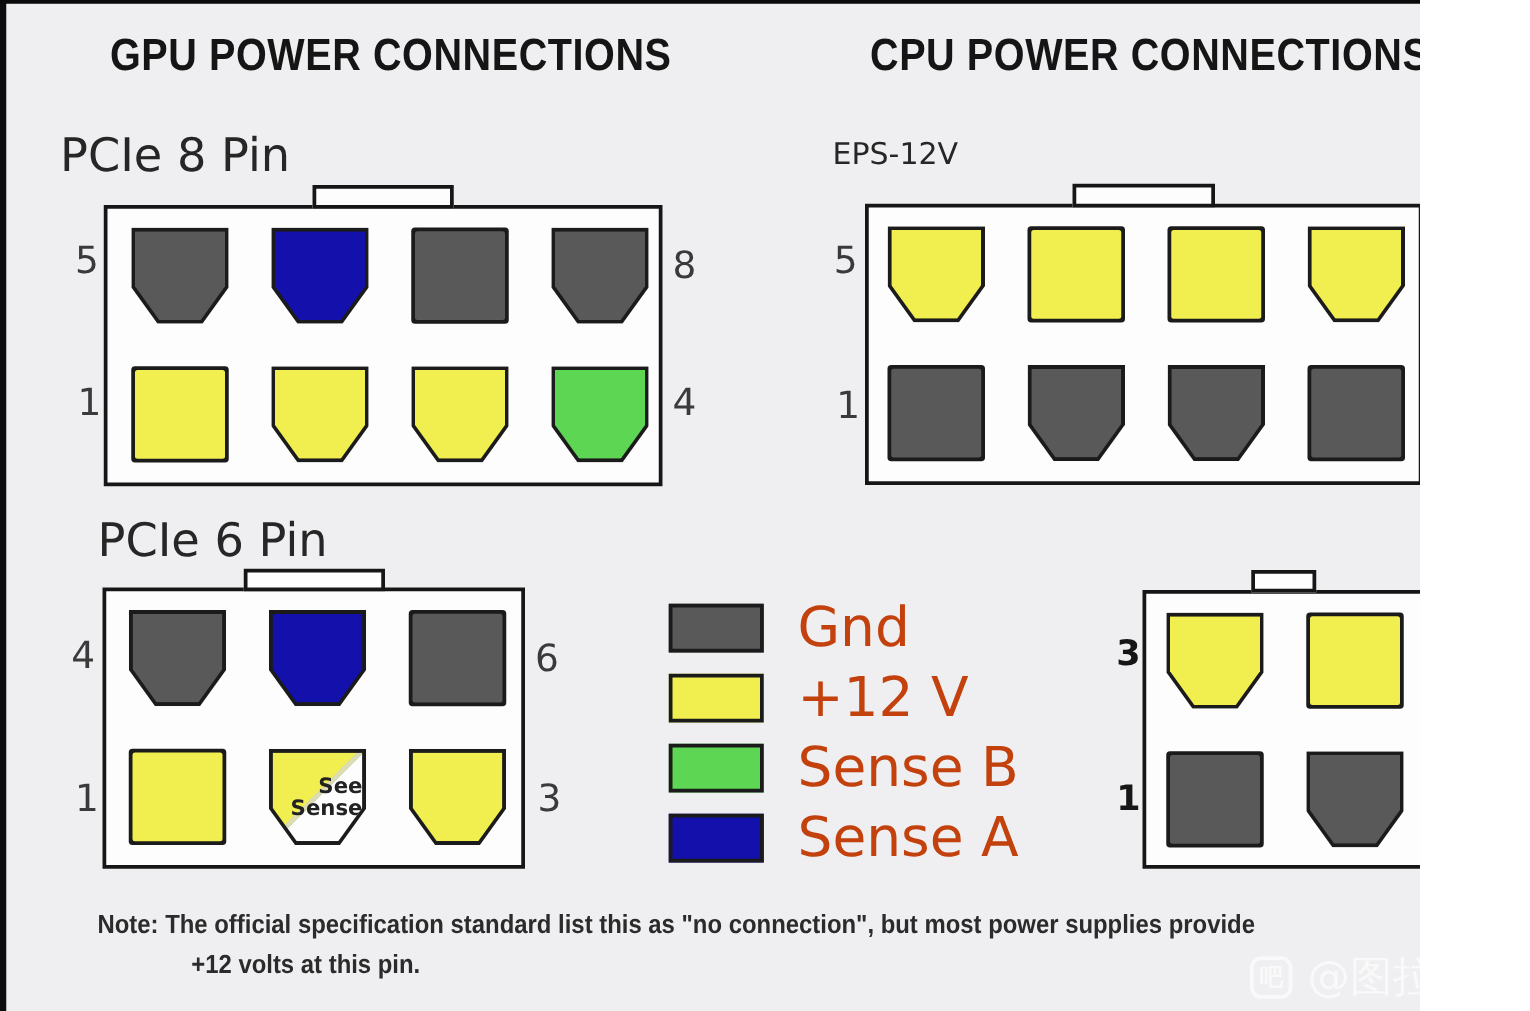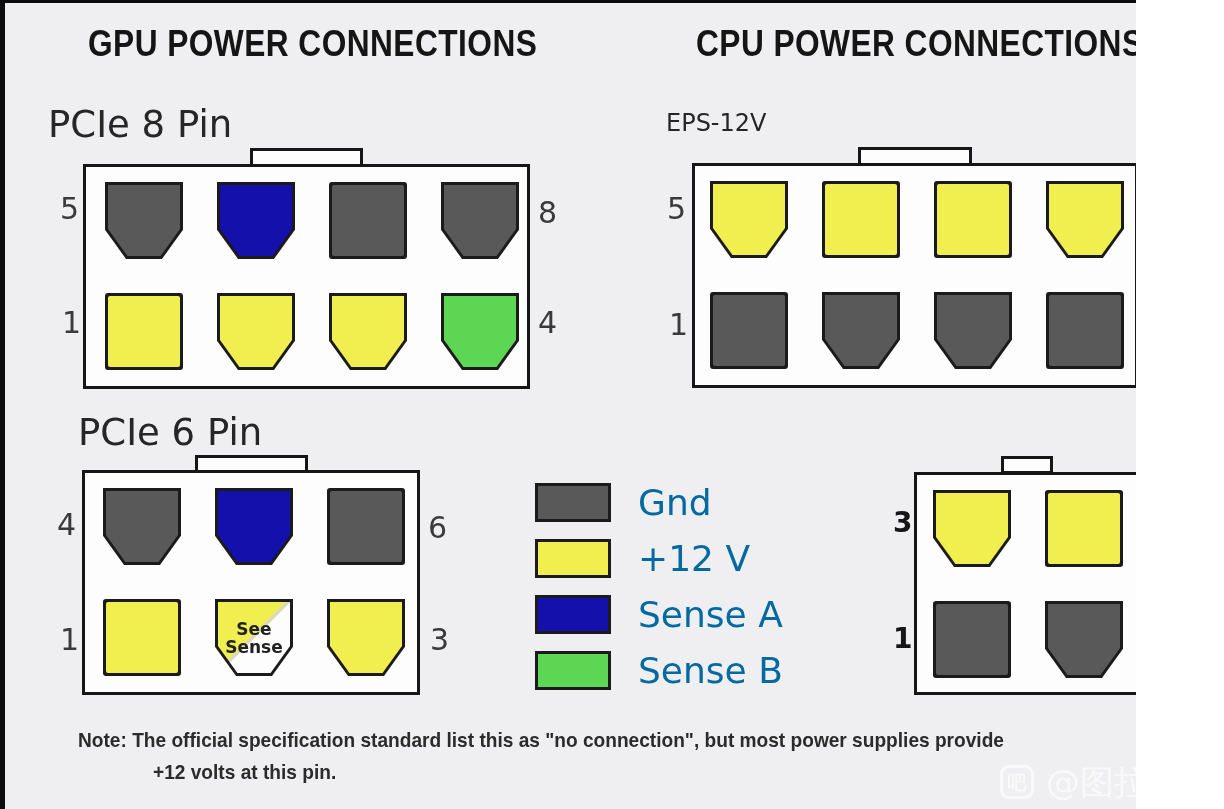--- a/index.html
+++ b/index.html
@@ -55,20 +55,21 @@
 
   .pin{position:relative; width:78px; height:77px; background:#1b1b1b; border-radius:3px;}
   .pin .pin-fill{position:absolute; inset:3px; border-radius:2px;}
   .pin.chamfered{
     border-radius:0;
     clip-path:polygon(0 0,100% 0,100% 62%,73% 100%,27% 100%,0 62%);
   }
   .pin.chamfered .pin-fill{
     border-radius:0;
     clip-path:polygon(0 0,100% 0,100% 62%,73% 100%,27% 100%,0 62%);
+    align-items:flex-end;
   }
   .pin-note{
     display:flex; flex-direction:column; align-items:center; justify-content:center;
     font-weight:bold; font-size:17px; line-height:18px; color:#222;
     background:linear-gradient(135deg,#F1EE4F 0%,#F1EE4F 47%,#DCDCB4 47%,#DCDCB4 51%,#FDFDFD 51%,#FDFDFD 100%);
     text-align:center;
   }
 
   .pin-number{
     position:absolute; font-size:30px; line-height:30px; color:#3a3a3a; white-space:nowrap;
@@ -76,21 +77,21 @@
   .pin-number.atx{font-size:28px; font-weight:bold; color:#161616;}
 
   #legend{
     position:absolute; left:535px; top:483px;
     display:flex; flex-direction:column; gap:17px;
   }
   .legend-row{display:flex; align-items:center; height:39px;}
   .legend-swatch{
     width:76px; height:39px; box-sizing:border-box; border:3px solid #1b1b1b; flex:0 0 auto;
   }
-  .legend-label{margin-left:27px; font-size:36px; line-height:39px; color:#0369a1; white-space:nowrap;}
+  .legend-label{margin-left:27px; font-size:44px; line-height:39px; color:#c2410c; white-space:nowrap;}
 
   .note-line{
     position:absolute; font-family:"Liberation Sans", sans-serif; font-weight:bold;
     font-size:21px; line-height:26px; color:#2b2b2b; white-space:nowrap;
     transform:scaleX(0.91); transform-origin:left top;
   }
   #note-line1{left:78px; top:727px;}
   #note-line2{left:153px; top:759px;}
 
   #watermark{
@@ -241,26 +242,26 @@
   <div id="legend">
     <div class="legend-row">
       <span class="legend-swatch" style="background: rgb(89, 89, 89);"></span>
       <span class="legend-label">Gnd</span>
     </div>
     <div class="legend-row">
       <span class="legend-swatch" style="background: rgb(241, 238, 79);"></span>
       <span class="legend-label">+12 V</span>
     </div>
     <div class="legend-row">
+      <span class="legend-swatch" style="background: rgb(92, 214, 83);"></span>
+      <span class="legend-label">Sense B</span>
+    </div>
+    <div class="legend-row">
       <span class="legend-swatch" style="background: rgb(19, 16, 172);"></span>
       <span class="legend-label">Sense A</span>
-    </div>
-    <div class="legend-row">
-      <span class="legend-swatch" style="background: rgb(92, 214, 83);"></span>
-      <span class="legend-label">Sense B</span>
     </div>
   </div>
 
   <div class="note-line" id="note-line1">Note: The official specification standard list this as "no connection", but most power supplies provide</div>
   <div class="note-line" id="note-line2">+12 volts at this pin.</div>
 
   <div id="watermark">
     <span class="wm-icon">吧</span>
     <span class="wm-text">@图拉丁吧</span>
   </div>

